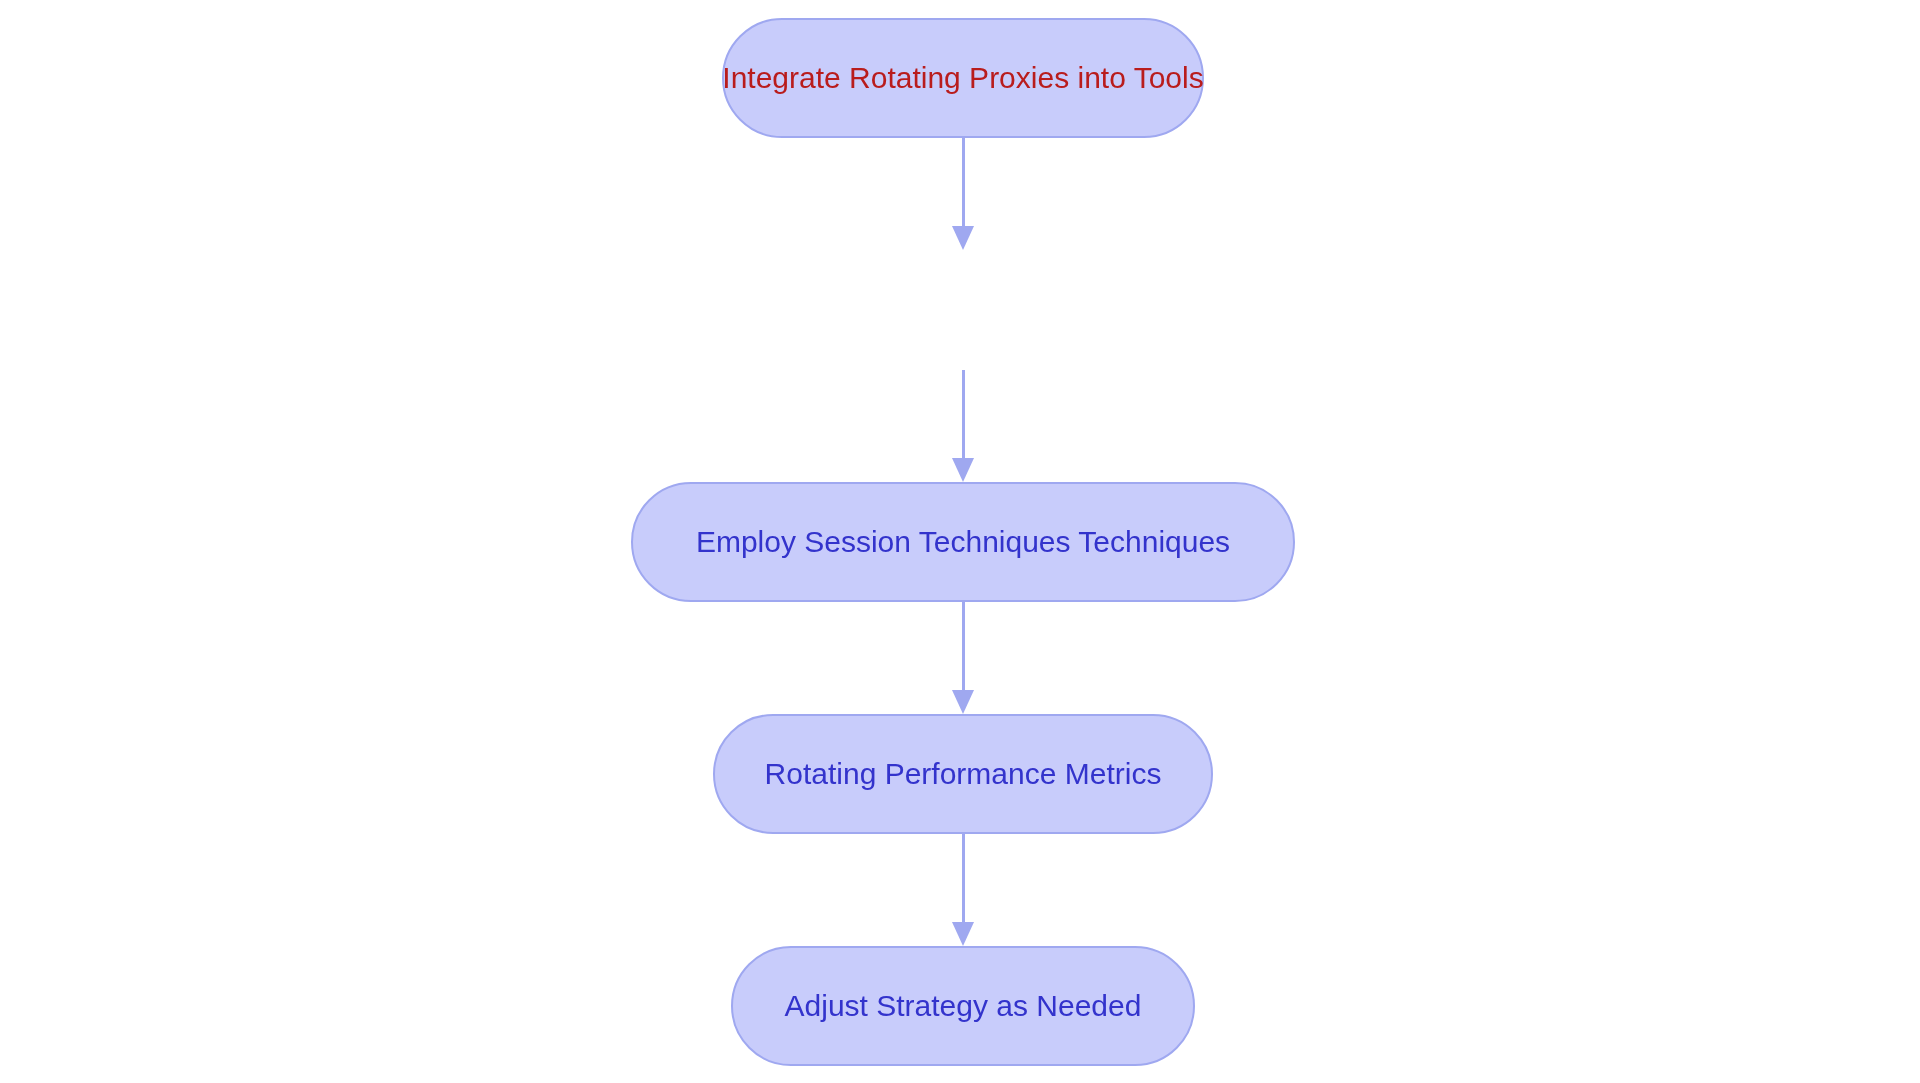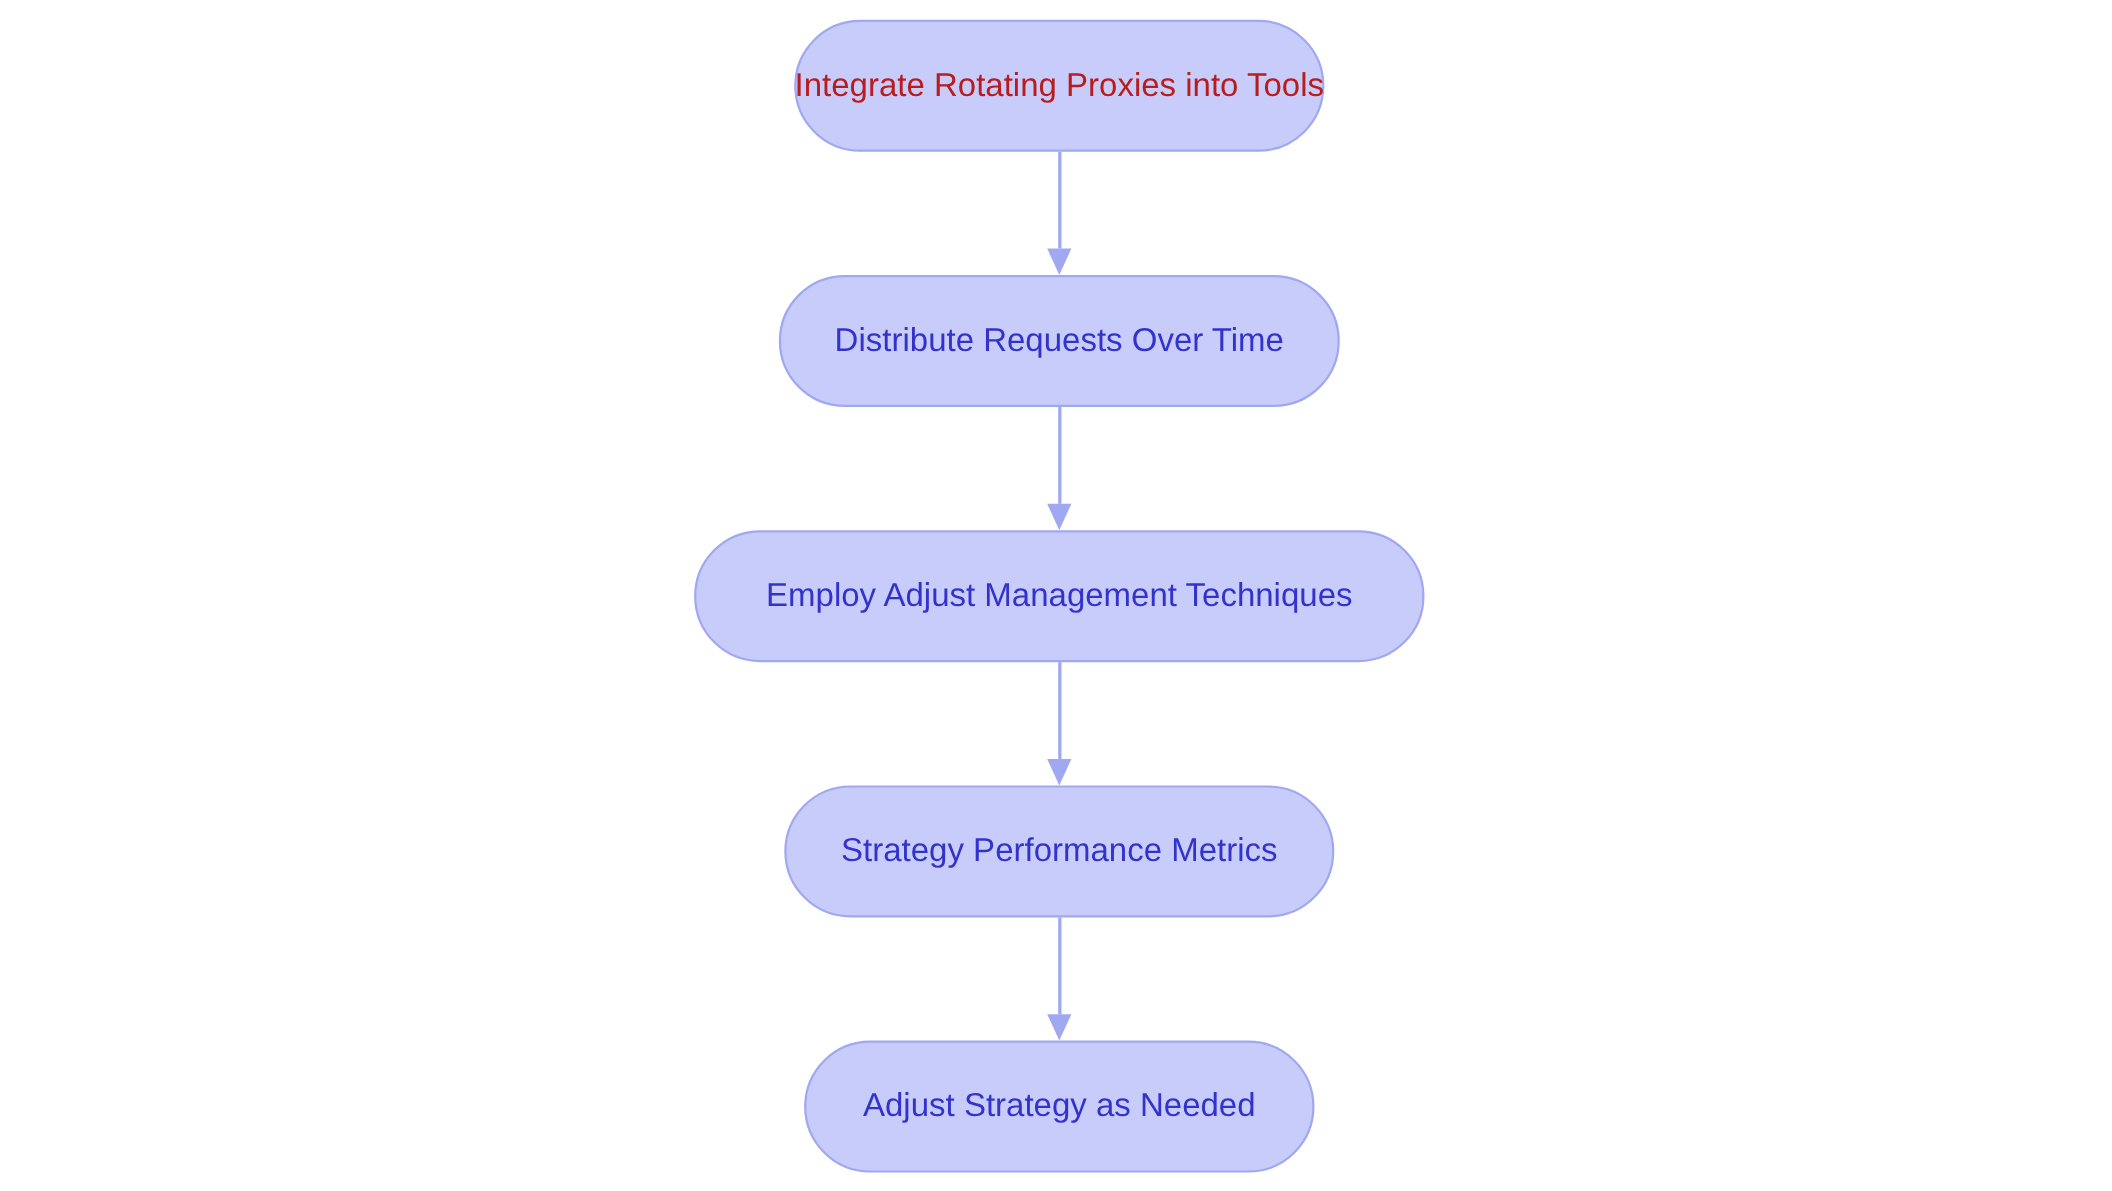--- a/index.html
+++ b/index.html
@@ -103,30 +103,27 @@
     </div>
     <div class="connector" style="left: 963px; top: 834px; height: 112px;">
       <div class="stem" style="height: 88px; background: rgb(159, 168, 240);"></div>
       <div class="head" style="border-top-color: rgb(159, 168, 240);"></div>
     </div>
 
     <div class="node" style="left: 963px; top: 18px; width: 482px; height: 120px; border-radius: 60px; background: rgb(200, 204, 251); border-color: rgb(159, 168, 240);">
       <span class="node-label" style="color: #b91c1c;">Integrate Rotating Proxies into Tools</span>
     </div>
 
-    <div class="node" style="left: 963px; top: 250px; width: 510px; height: 120px; border-radius: 60px; background: rgb(200, 204, 251); border-color: rgb(159, 168, 240);">
-      <span class="node-label" style="color: rgb(51, 51, 204);">Distribute Requests Over Time</span>
-    </div>
 
     <div class="node" style="left: 963px; top: 482px; width: 664px; height: 120px; border-radius: 60px; background: rgb(200, 204, 251); border-color: rgb(159, 168, 240);">
-      <span class="node-label" style="color: rgb(51, 51, 204);">Employ Adjust Management Techniques</span>
+      <span class="node-label" style="color: rgb(51, 51, 204);">Employ Session Techniques Techniques</span>
     </div>
 
     <div class="node" style="left: 963px; top: 714px; width: 500px; height: 120px; border-radius: 60px; background: rgb(200, 204, 251); border-color: rgb(159, 168, 240);">
-      <span class="node-label" style="color: rgb(51, 51, 204);">Strategy Performance Metrics</span>
+      <span class="node-label" style="color: rgb(51, 51, 204);">Rotating Performance Metrics</span>
     </div>
 
     <div class="node" style="left: 963px; top: 946px; width: 464px; height: 120px; border-radius: 60px; background: rgb(200, 204, 251); border-color: rgb(159, 168, 240);">
       <span class="node-label" style="color: rgb(51, 51, 204);">Adjust Strategy as Needed</span>
     </div>
 
   </div>
 </div>
 
 </body></html>

